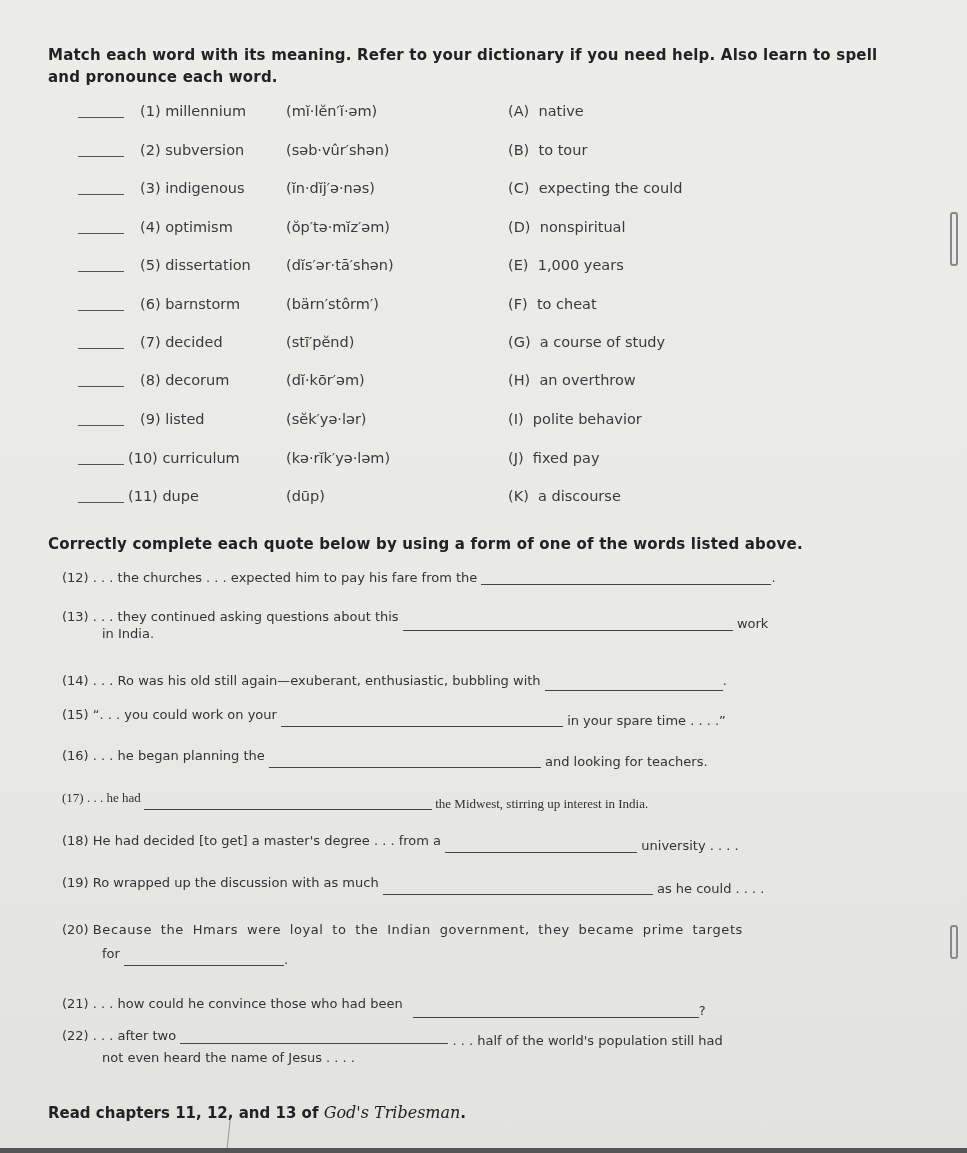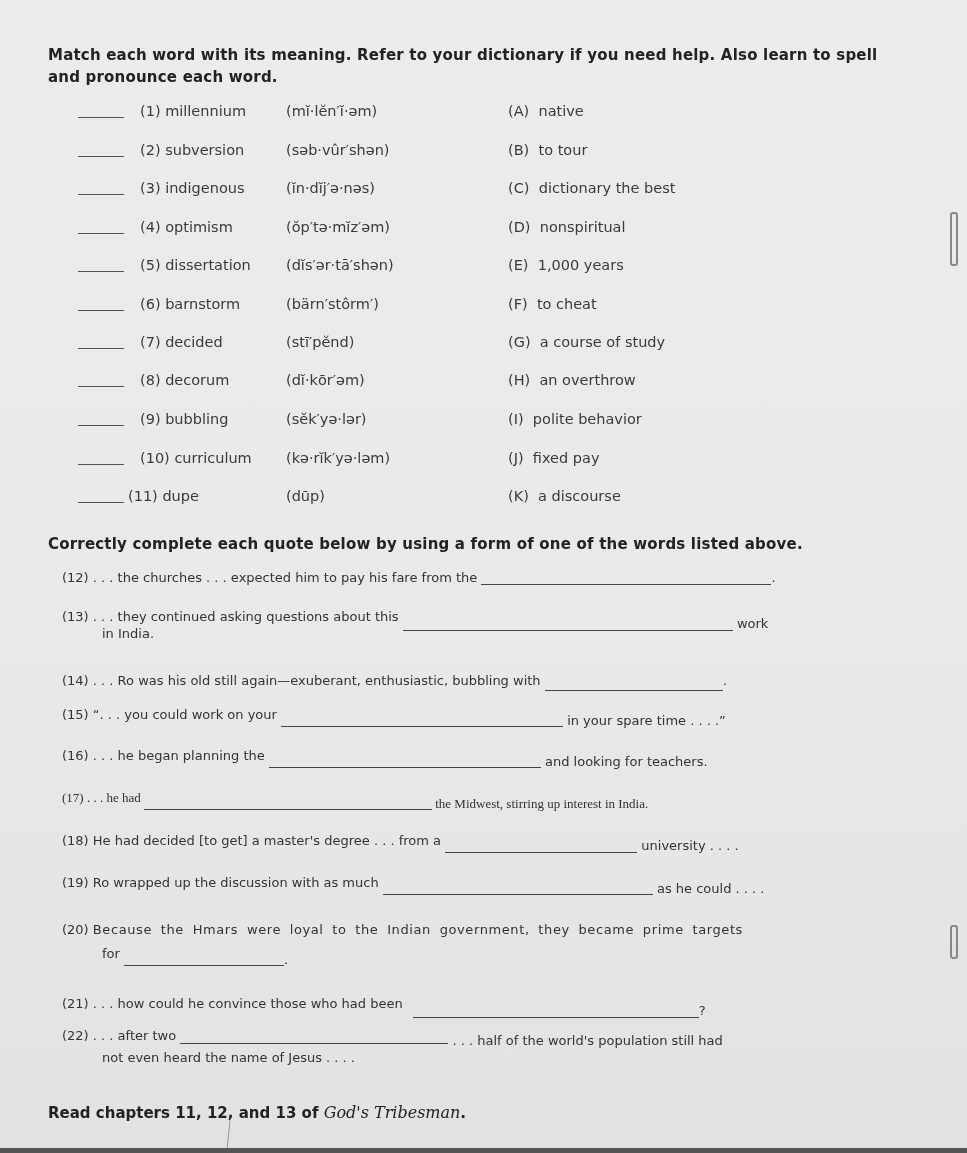--- a/index.html
+++ b/index.html
@@ -130,21 +130,21 @@
     <div class="row" style="top:142px;">
       <span class="blank-short"></span>
       <span class="num-word"><span>(2)</span> <span>subversion</span></span>
       <span class="pron">(səb·vûr′shən)</span>
       <span class="meaning"><span>(B)</span>&nbsp; <span>to tour</span></span>
     </div>
     <div class="row" style="top:180px;">
       <span class="blank-short"></span>
       <span class="num-word"><span>(3)</span> <span>indigenous</span></span>
       <span class="pron">(ĭn·dĭj′ə·nəs)</span>
-      <span class="meaning"><span>(C)</span>&nbsp; <span>dictionary the best</span></span>
+      <span class="meaning"><span>(C)</span>&nbsp; <span>expecting the could</span></span>
     </div>
     <div class="row" style="top:219px;">
       <span class="blank-short"></span>
       <span class="num-word"><span>(4)</span> <span>optimism</span></span>
       <span class="pron">(ŏp′tə·mĭz′əm)</span>
       <span class="meaning"><span>(D)</span>&nbsp; <span>nonspiritual</span></span>
     </div>
     <div class="row" style="top:257px;">
       <span class="blank-short"></span>
       <span class="num-word"><span>(5)</span> <span>dissertation</span></span>
@@ -164,27 +164,27 @@
       <span class="meaning"><span>(G)</span>&nbsp; <span>a course of study</span></span>
     </div>
     <div class="row" style="top:372px;">
       <span class="blank-short"></span>
       <span class="num-word"><span>(8)</span> <span>decorum</span></span>
       <span class="pron">(dĭ·kōr′əm)</span>
       <span class="meaning"><span>(H)</span>&nbsp; <span>an overthrow</span></span>
     </div>
     <div class="row" style="top:411px;">
       <span class="blank-short"></span>
-      <span class="num-word"><span>(9)</span> <span>bubbling</span></span>
+      <span class="num-word"><span>(9)</span> <span>listed</span></span>
       <span class="pron">(sĕk′yə·lər)</span>
       <span class="meaning"><span>(I)</span>&nbsp; <span>polite behavior</span></span>
     </div>
     <div class="row" style="top:450px;">
       <span class="blank-short"></span>
-      <span class="num-word" style="left:50px;margin-left:12px;"><span>(10)</span> <span>curriculum</span></span>
+      <span class="num-word" style="left:50px;"><span>(10)</span> <span>curriculum</span></span>
       <span class="pron">(kə·rĭk′yə·ləm)</span>
       <span class="meaning"><span>(J)</span>&nbsp; <span>fixed pay</span></span>
     </div>
     <div class="row" style="top:488px;">
       <span class="blank-short"></span>
       <span class="num-word" style="left:50px;"><span>(11)</span> <span>dupe</span></span>
       <span class="pron">(dūp)</span>
       <span class="meaning"><span>(K)</span>&nbsp; <span>a discourse</span></span>
     </div>
   </div>

